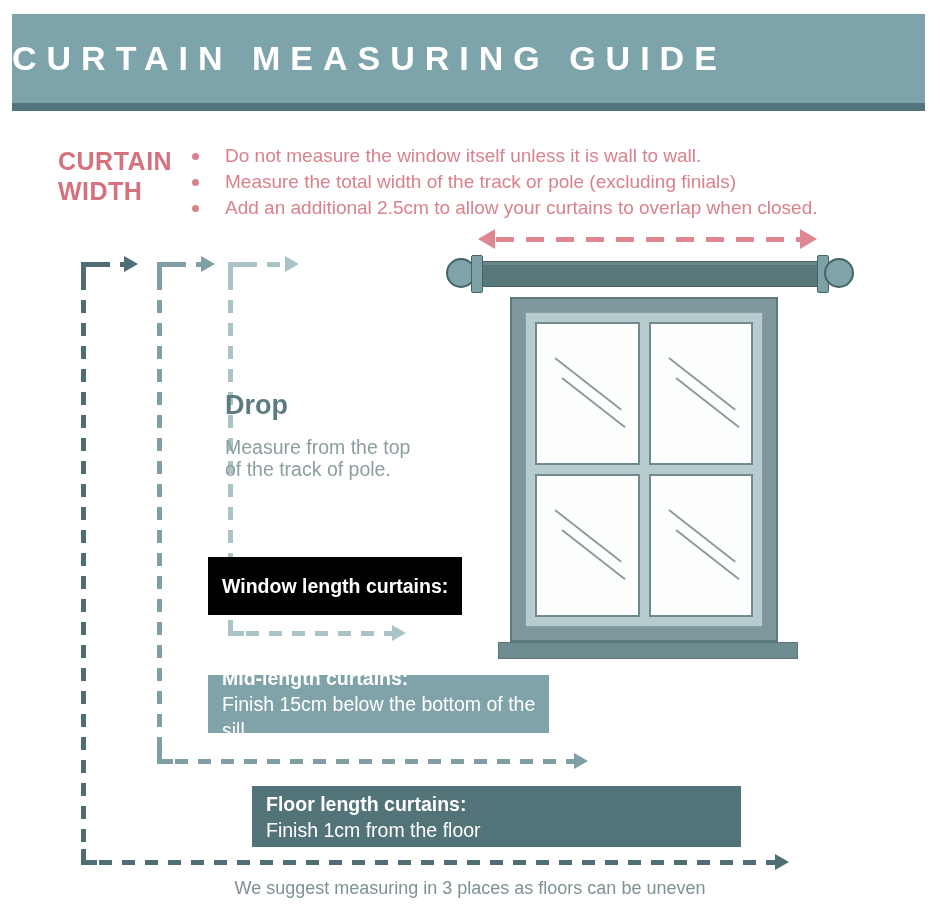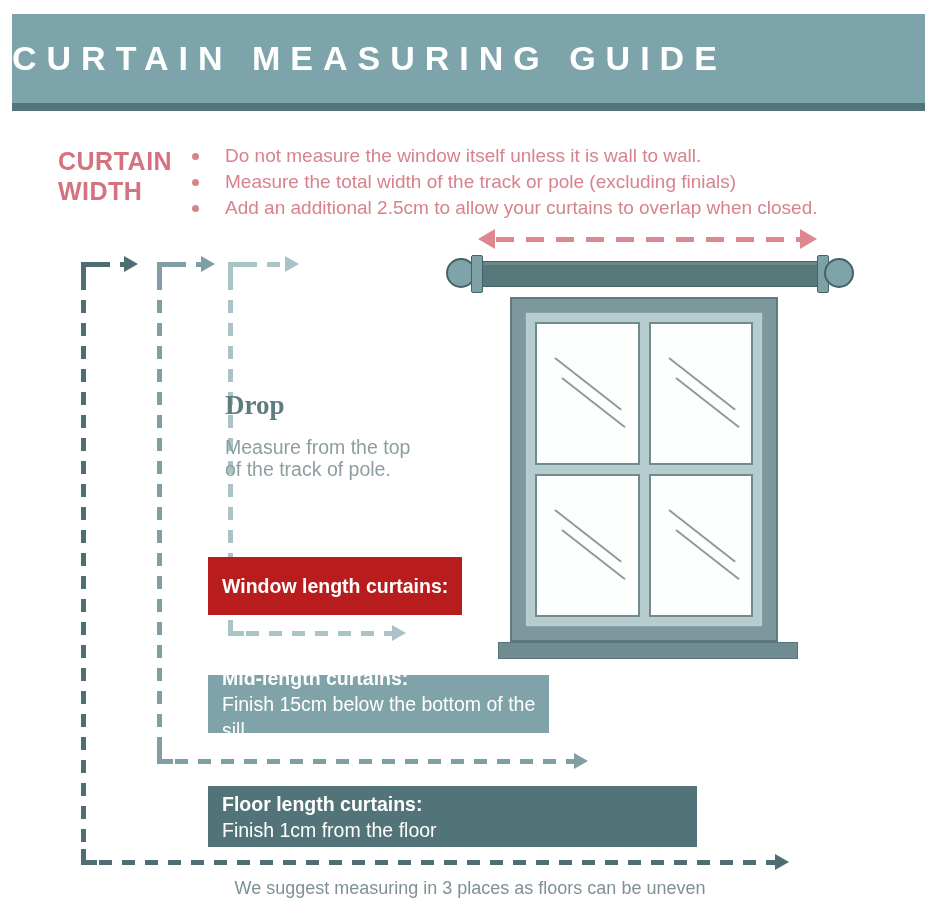--- a/index.html
+++ b/index.html
@@ -50,44 +50,44 @@
                gap:9px; padding:9px; }
   .pane { background:#FDFFFF; border:2px solid #6F8B8F; position:relative; overflow:hidden; }
   .glare { position:absolute; height:2px; background:#8C9B9D; transform:rotate(38deg);
            transform-origin:left center; }
   .glare.g1 { left:18%; top:24%; width:84px; }
   .glare.g2 { left:25%; top:38%; width:80px; }
   .sill { position:absolute; left:498px; top:642px; width:300px; height:17px;
           background:#6F8C91; border:1px solid #587478; }
 
   
-  .drop-title { position:absolute; left:225px; top:390px; color:#5E7C80; font-size:27px; font-weight:bold;font-family:Liberation Serif, serif; }
+  .drop-title { position:absolute; left:225px; top:390px; color:#5E7C80; font-size:27px; font-weight:bold; }
   .drop-desc { position:absolute; left:225px; top:436px; color:#8C9EA0; font-size:19.5px; line-height:22px; }
 
   
   .vline { position:absolute; width:5px; }
   .vline.dark  { background:repeating-linear-gradient(to bottom,#4E6E73 0 13px, transparent 13px 23px); }
   .vline.med   { background:repeating-linear-gradient(to bottom,#7F9FA4 0 13px, transparent 13px 23px); }
   .vline.light { background:repeating-linear-gradient(to bottom,#A9C3C6 0 13px, transparent 13px 23px); }
   .hdash { position:absolute; height:5px; }
   .hdash.dark  { background:repeating-linear-gradient(to right,#4E6E73 0 13px, transparent 13px 23px); }
   .hdash.med   { background:repeating-linear-gradient(to right,#7F9FA4 0 13px, transparent 13px 23px); }
   .hdash.light { background:repeating-linear-gradient(to right,#A9C3C6 0 13px, transparent 13px 23px); }
   .corner { position:absolute; width:16px; height:16px; }
   .corner.tl { border-left:5px solid; border-top:5px solid; }
   .corner.bl { border-left:5px solid; border-bottom:5px solid; }
 
   
   .lenbox { position:absolute; left:208px; color:#ffffff; display:flex; flex-direction:column;
             justify-content:center; padding-left:14px; }
   .lenbox .t { font-weight:bold; font-size:19.5px; line-height:26px; }
   .lenbox .d { font-size:19.5px; line-height:26px; }
-  .box-window { top:557px; width:254px; height:58px; background:#b91c1c; }
+  .box-window { top:557px; width:254px; height:58px; background:#000000; }
   .box-mid    { top:675px; width:341px; height:58px; background:#7FA3A8; }
-  .box-floor  { top:786px; width:489px; height:61px; background:#527377; }
+  .box-floor  { top:786px; width:489px; height:61px; background:#527377;margin-left:44px; }
 
   
   .footer-note { position:absolute; left:0; top:878px; width:100%; text-align:center;
                  color:#7E9194; font-size:18px; }
 </style>
 </head>
 <body>
 
 <div class="stage">
 

